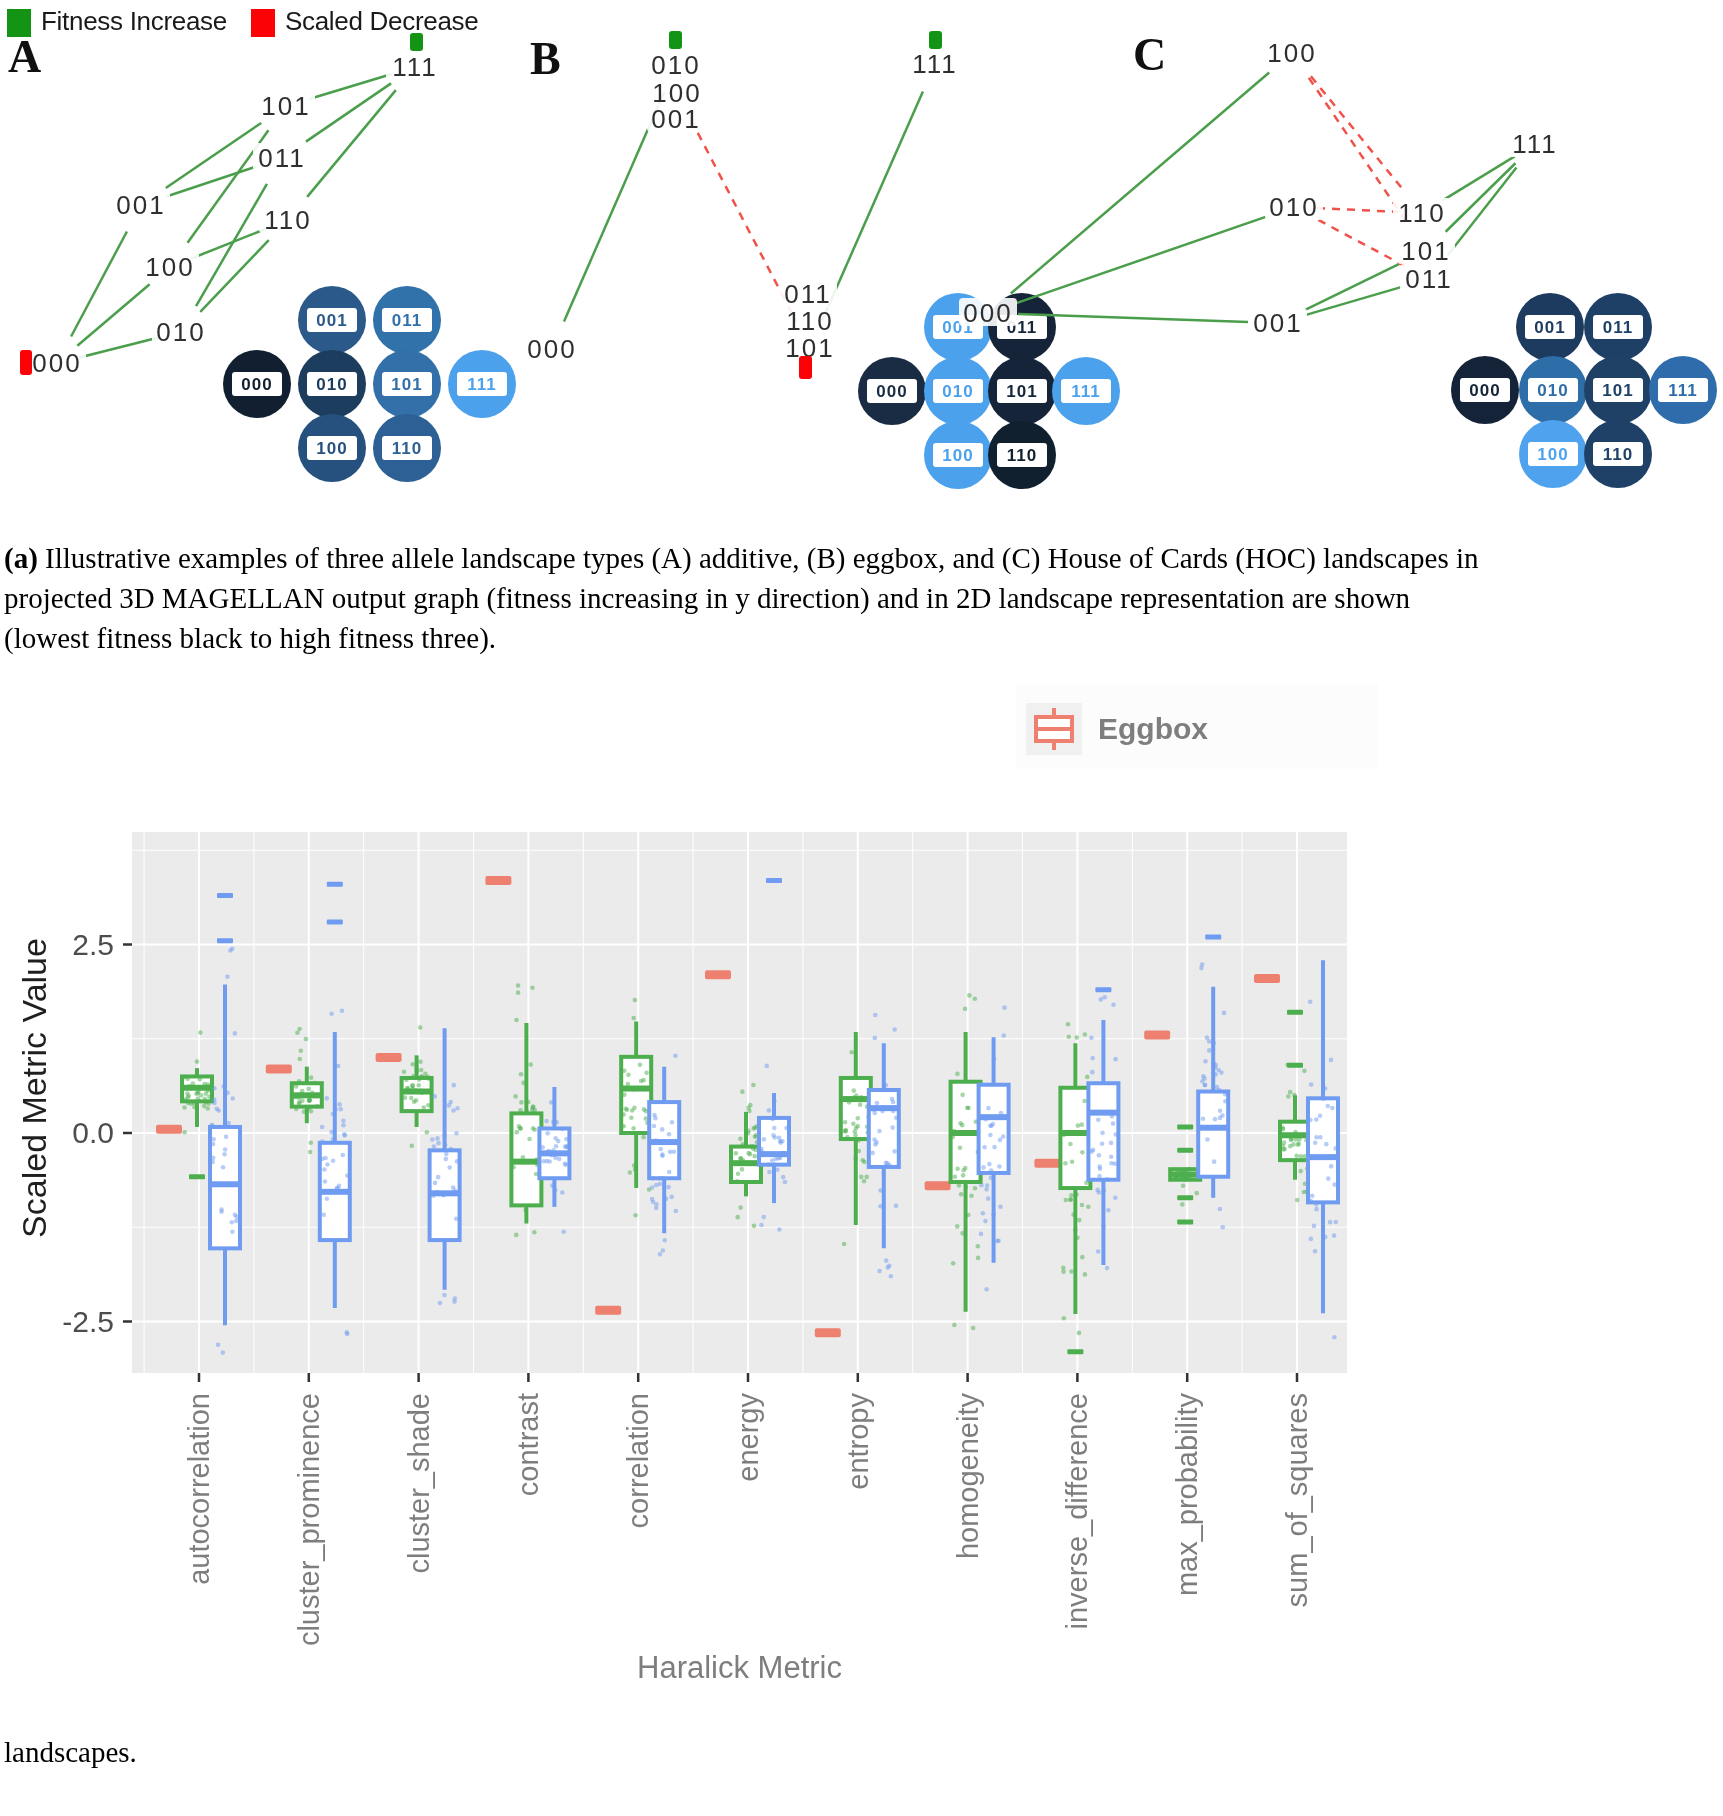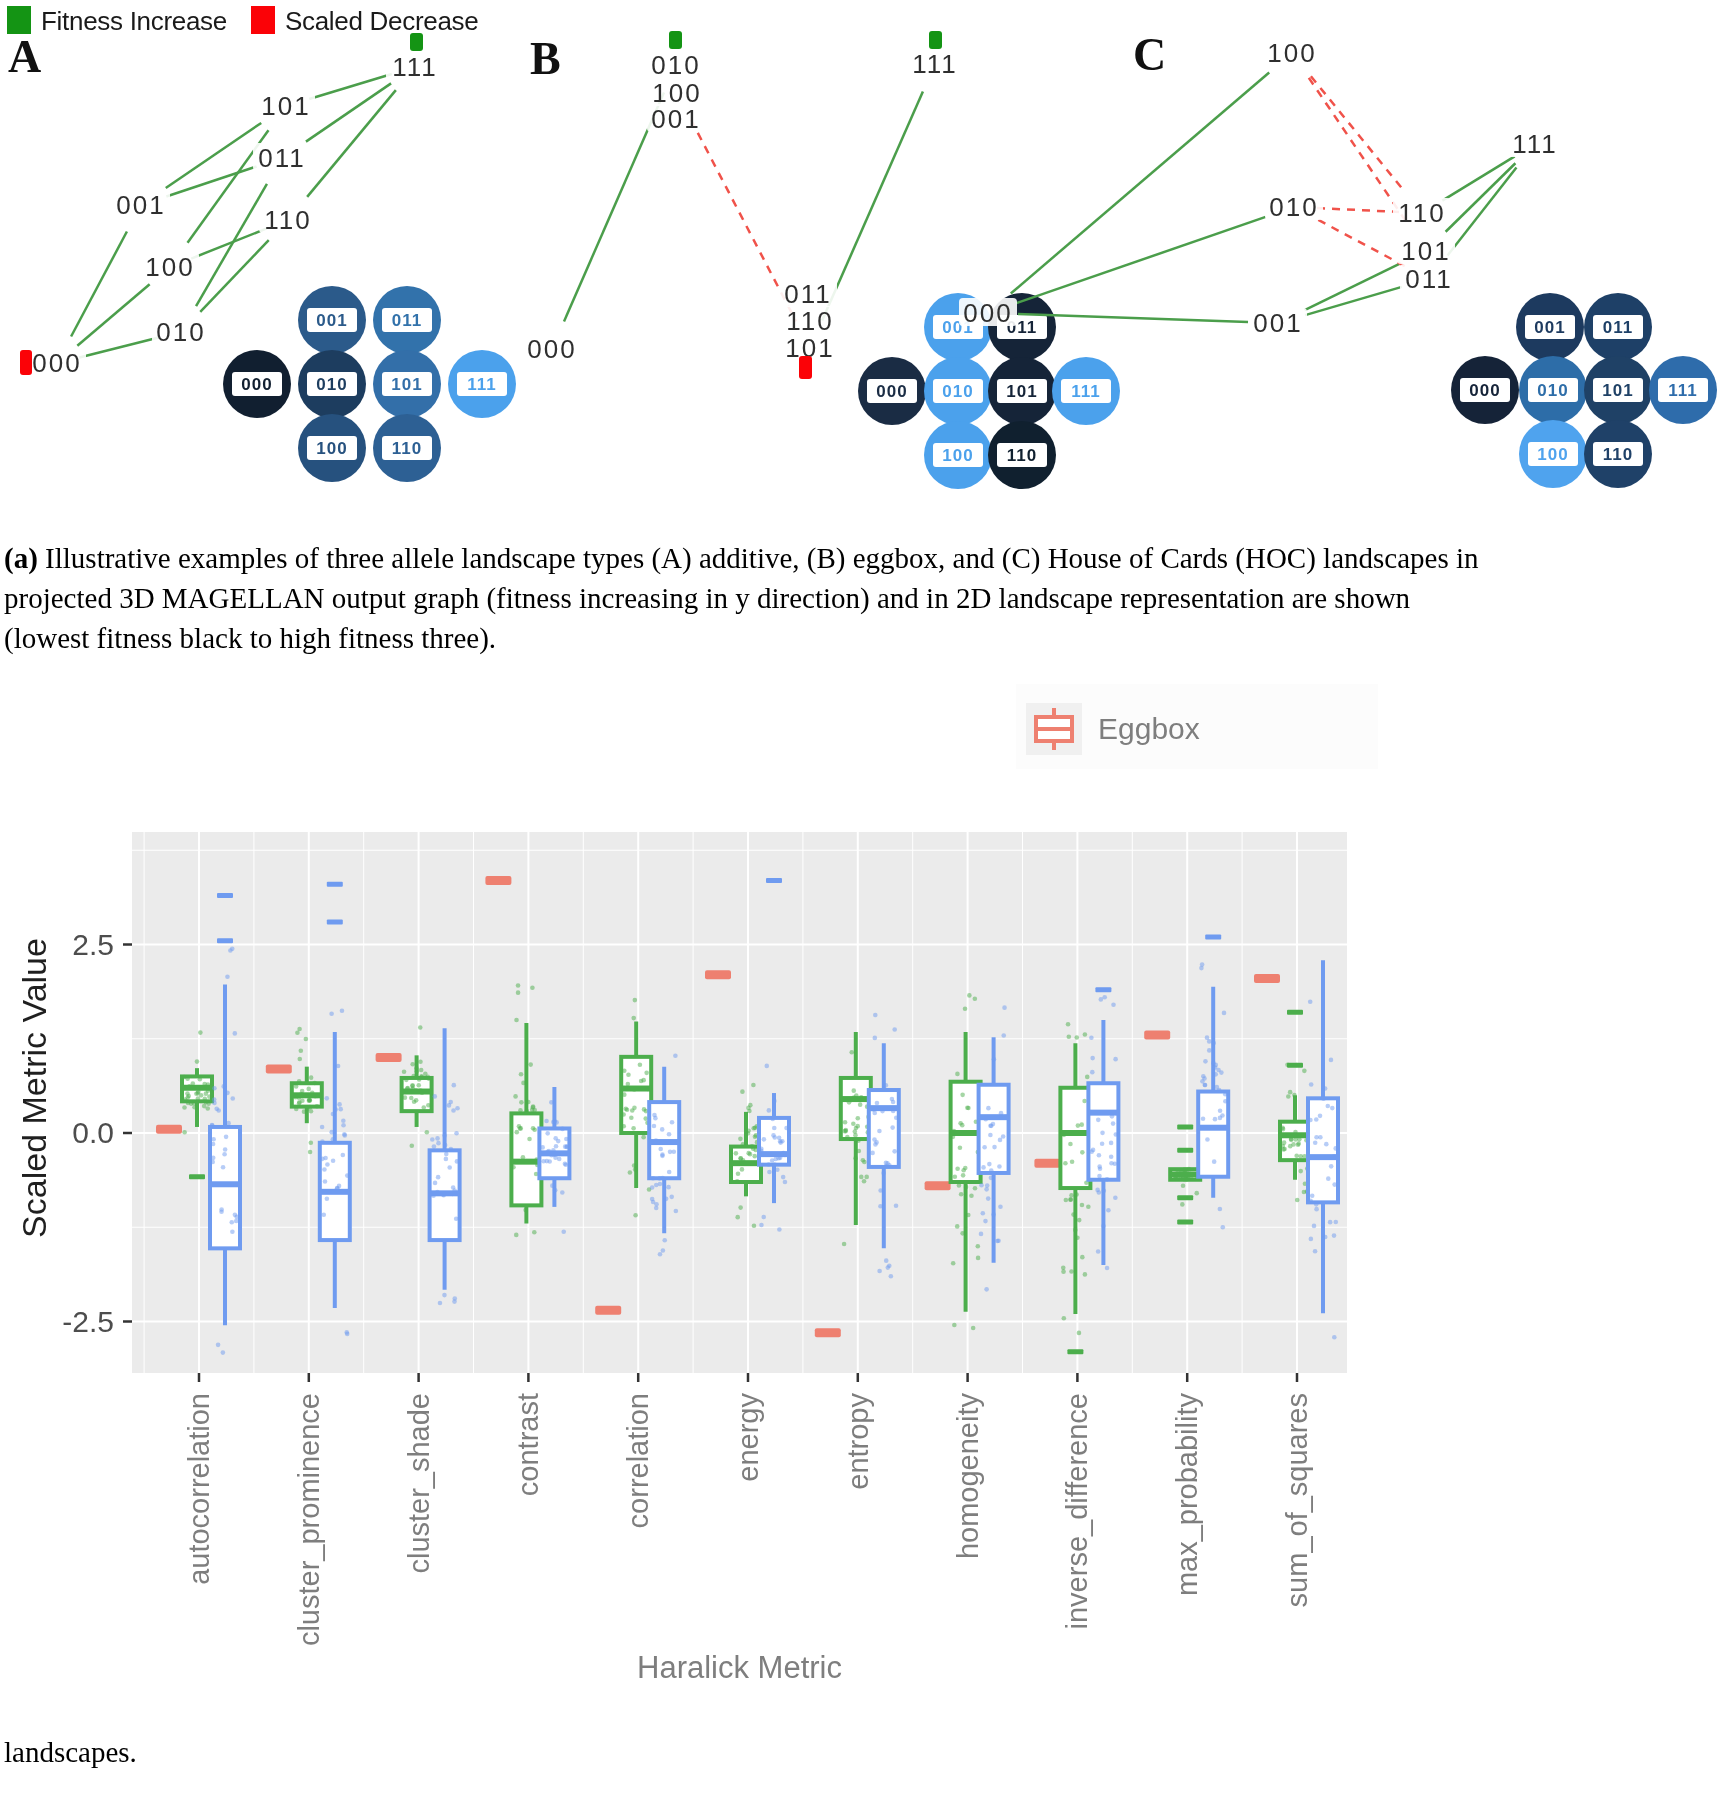--- a/index.html
+++ b/index.html
@@ -1,31 +1,31 @@
 <!DOCTYPE html>
 <html><head>
 <meta charset="utf-8">
 <style>
   html,body{margin:0;padding:0;background:#fff;}
   #page{position:relative;width:1723px;height:1816px;background:#fff;overflow:hidden;
         font-family:"Liberation Sans",sans-serif;}
   svg{position:absolute;left:0;top:0;}
   #fig-top{width:1723px;height:510px;}
   #fig-chart{top:630px;width:1723px;height:1100px;}
-  .toplegend{position:absolute;left:7px;top:6px;display:flex;align-items:flex-start;gap:10px;
+  .toplegend{position:absolute;left:7px;top:6px;display:flex;align-items:flex-end;gap:10px;
              font-size:26px;color:#1a1a1a;z-index:3;}
   .toplegend .sq{display:inline-block;width:24px;height:28px;}
   .toplegend .lbl{margin-right:14px;letter-spacing:-0.3px;}
   .caption{position:absolute;font-family:"Liberation Serif",serif;font-size:29px;color:#000;
            line-height:40px;z-index:3;}
   .caption .tag{font-weight:700;}
   #caption-a{left:4px;top:510px;width:1715px;margin-top:28px;}
   #caption-b{left:4px;top:1730px;width:1715px;line-height:44px;}
   #plot-legend{position:absolute;left:1016px;top:684px;width:352px;z-index:2;
-               background:#fcfcfc;padding:14px 0 10px 10px;}
+               background:#fcfcfc;padding:14px 0 10px 10px;font-weight:bold;}
   .legend-row{display:flex;align-items:center;height:61px;}
   .legend-key{width:56px;height:52px;background:#f0f0f0;display:flex;align-items:center;
               justify-content:center;margin-right:16px;}
   .legend-label{font-size:30px;color:#7e7e7e;}
 </style>
 </head>
 <body>
 
 <div id="page">
 

